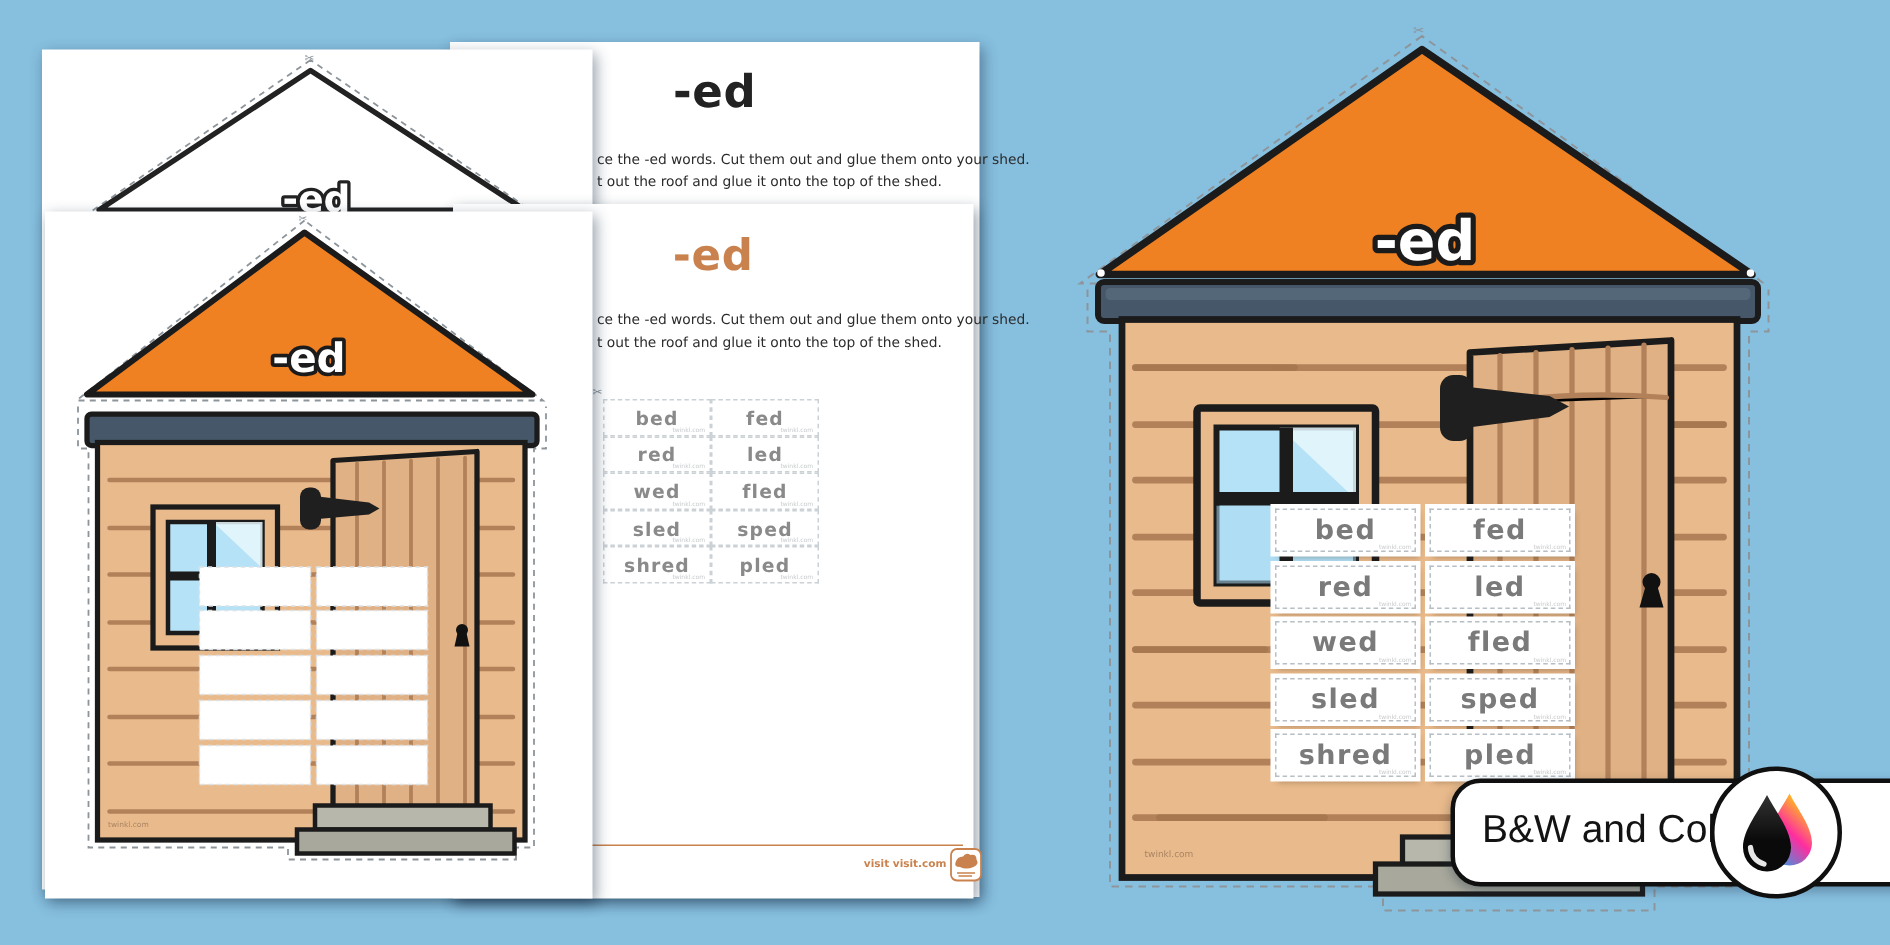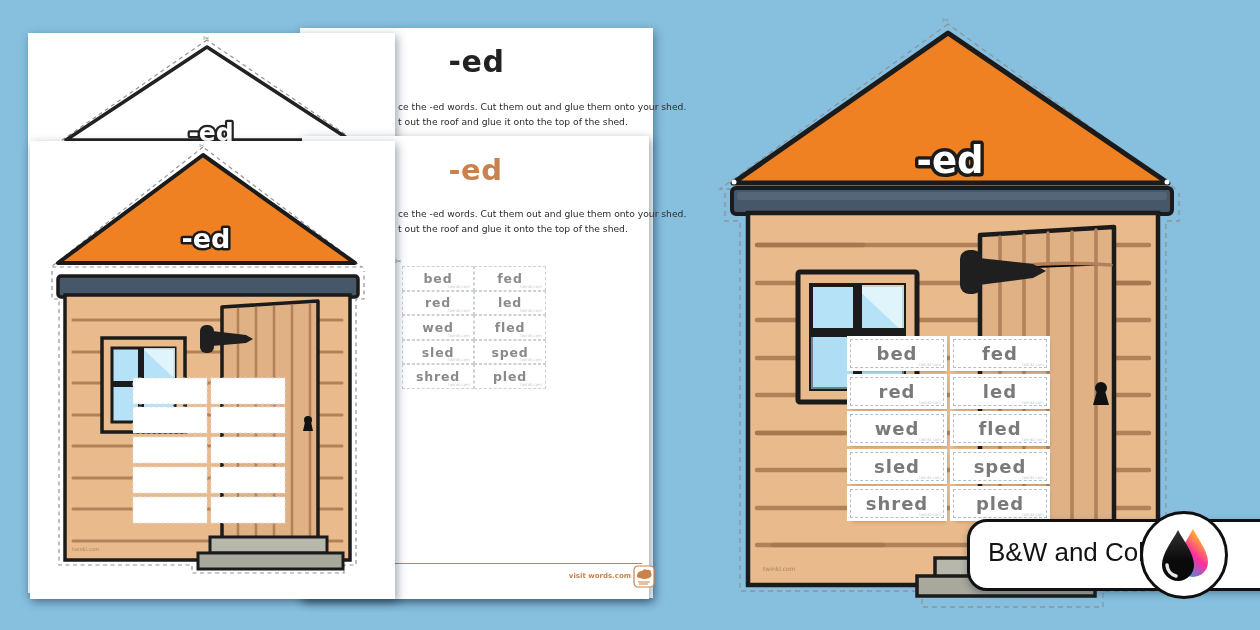--- a/index.html
+++ b/index.html
@@ -123,21 +123,21 @@
       <div class="tcell">
           <span>shred</span>
           <span class="wm">twinkl.com</span>
         </div>
       <div class="tcell">
           <span>pled</span>
           <span class="wm">twinkl.com</span>
         </div>
     </div>
     <div class="footer-line"></div>
-    <div class="footer-visit">visit words.com</div>
+    <div class="footer-visit">visit visit.com</div>
     <svg class="footer-logo" viewBox="0 0 22 23">
       <rect x="1" y="1" width="20" height="21" rx="4" fill="#fff" stroke="#c9824d" stroke-width="1.2"></rect>
       <path d="M4,10 q1,-4 5,-4 q2,-3 5,-1 q4,-1 4,3 q2,3 -2,5 q-5,2 -9,0 q-4,0 -3,-3 Z" fill="#c9824d"></path>
       <path d="M5,17 h12 M6,19 h9" stroke="#c9824d" stroke-width="1"></path>
     </svg>
   </div>
 
   <div class="page pg-c-left">
     <svg class="mini-shed" width="365" height="458" viewBox="0 0 365 458">
 

